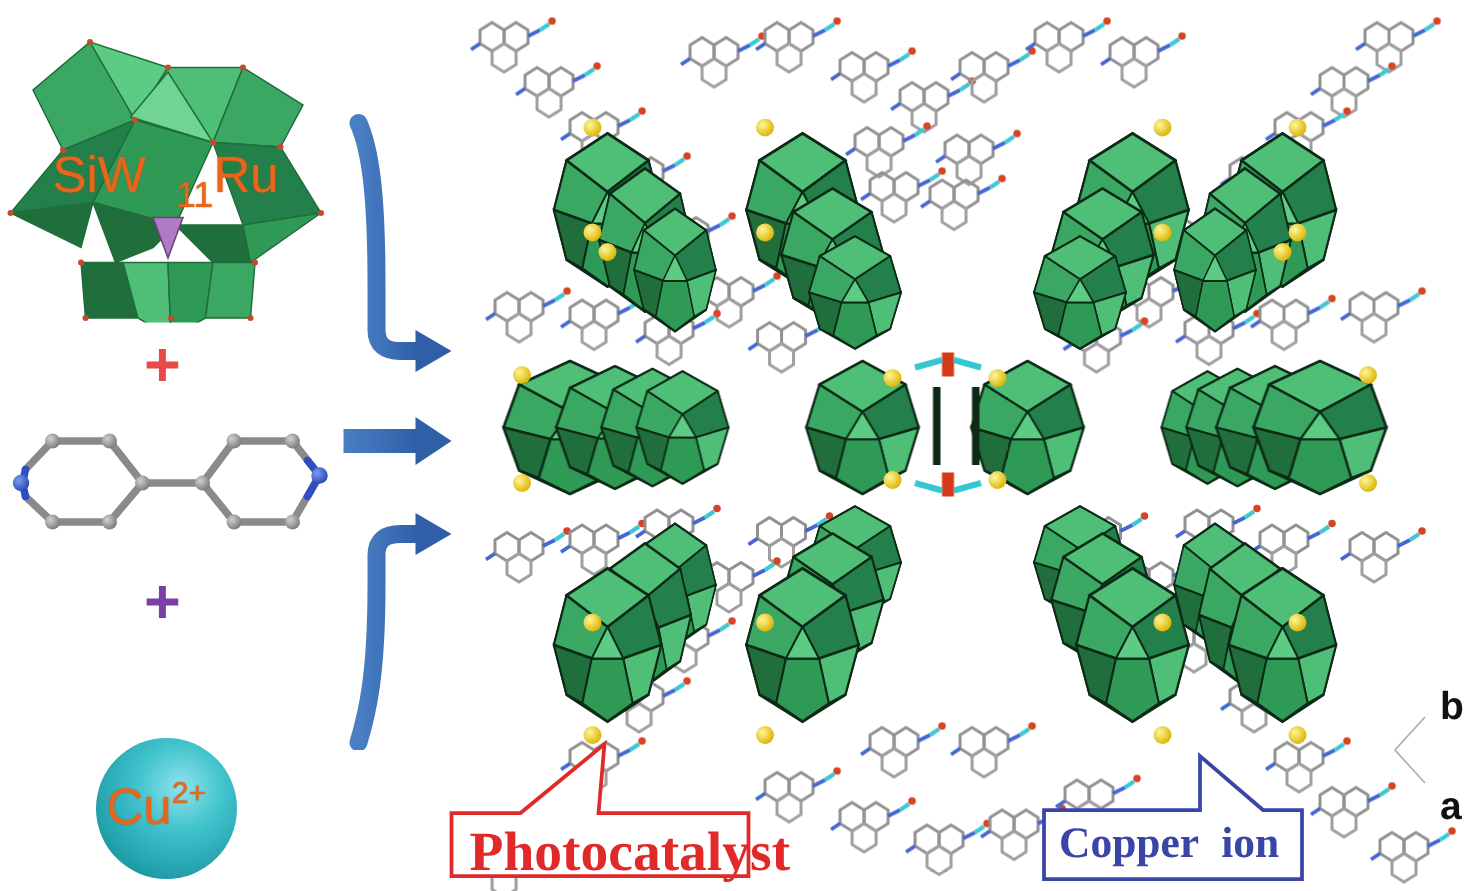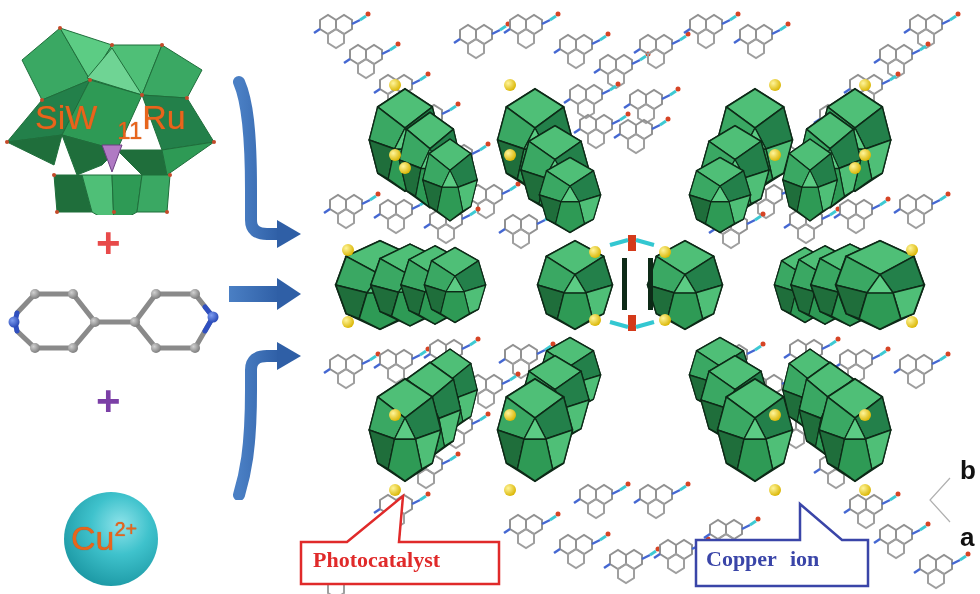--- a/index.html
+++ b/index.html
@@ -497,27 +497,27 @@
     </g>
 
     <polyline points="640,478 620,500 640,522" fill="none" stroke="#b0b0b0" stroke-width="1.2"></polyline>
   </svg>
 
   
   <div class="abs" style="left:-15px; top:490px; width:210px; height:96px;">
     <svg width="210" height="96" viewBox="0 0 210 96">
       <path d="M6,52 L52,52 L108,6 L104,52 L204,52 L204,94 L6,94 Z" fill="#ffffff" stroke="#e02a2a" stroke-width="2.5"></path>
     </svg>
-    <div class="abs callout-text" style="left:18px; top:57px; font-size:22px; color:#e02a2a; white-space:nowrap;">Photocatalyst</div>
+    <div class="abs callout-text" style="left:18px; top:57px; font-size:37px; color:#e02a2a; white-space:nowrap;">Photocatalyst</div>
   </div>
 
   
   <div class="abs" style="left:382px; top:500px; width:180px; height:90px;">
     <svg width="180" height="90" viewBox="0 0 180 90">
       <path d="M4,40 L108,40 L108,4 L150,40 L176,40 L176,86 L4,86 Z" fill="#ffffff" stroke="#3a45a8" stroke-width="2.5"></path>
     </svg>
-    <div class="abs callout-text" style="left:14px; top:46px; font-size:22px; color:#3a45a8; white-space:pre; word-spacing:8px;">Copper ion</div>
+    <div class="abs callout-text" style="left:14px; top:46px; font-size:29px; color:#3a45a8; white-space:pre; word-spacing:8px;">Copper ion</div>
   </div>
 
   
   <div class="abs axis-lbl" style="left:650px; top:455px;">b</div>
   <div class="abs axis-lbl" style="left:650px; top:522px;">a</div>
 </div>
 
 </body></html>

